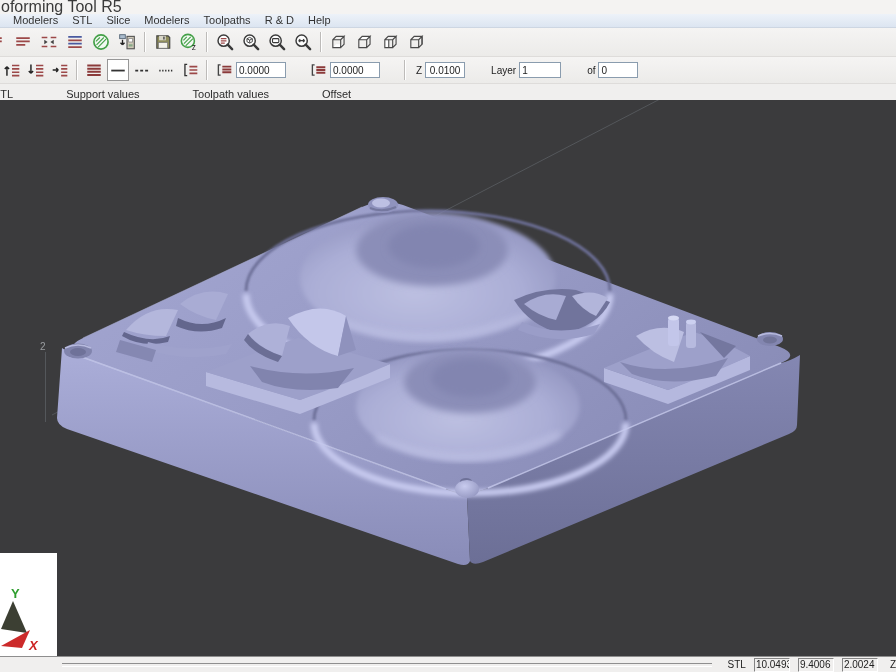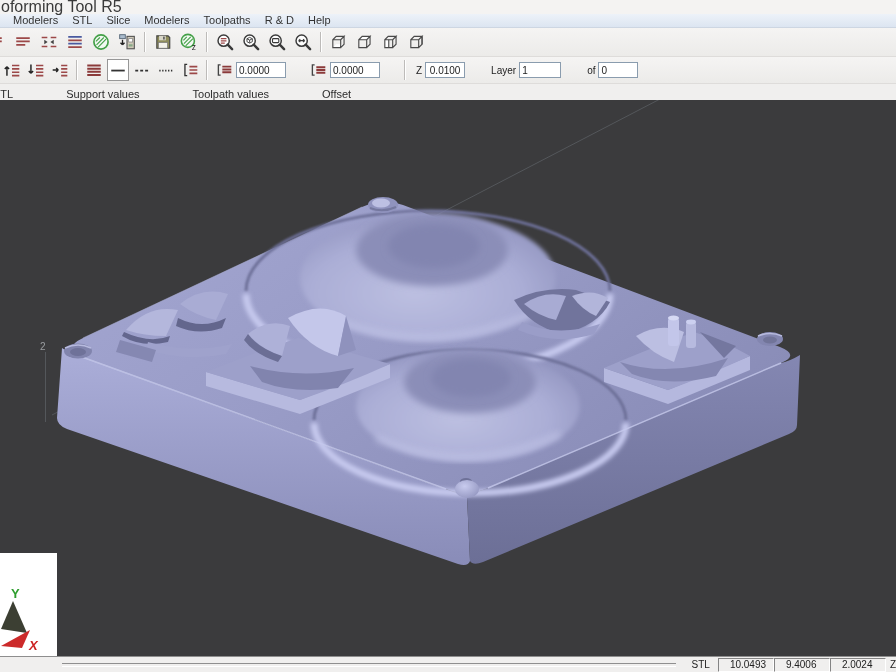--- a/index.html
+++ b/index.html
@@ -36,21 +36,21 @@
   .viewport{position:absolute;top:100px;left:0;width:896px;height:556px;background:#3b3b3d;overflow:hidden;}
   
   .axisbox{position:absolute;left:0;top:553px;width:57px;height:119px;background:#ffffff;z-index:6;}
   
   .statusbar{position:absolute;left:0;bottom:0;width:896px;height:16px;background:#f0efee;
              border-top:1px solid #8e8e8e;display:flex;align-items:center;font-size:10px;color:#222;
              padding-left:62px;box-sizing:border-box;z-index:4;}
   .sgroove{flex:1;height:2px;border-top:1px solid #8f8f8f;border-bottom:1px solid #ffffff;margin-right:16px;}
   .smode{margin-right:8px;}
   .scell{width:32px;height:12px;border:1px solid;border-color:#848484 #ffffff #ffffff #848484;
-         overflow:hidden;white-space:nowrap;padding:0 11px;margin-right:0;line-height:12px;font-size:10px;}
+         overflow:hidden;white-space:nowrap;padding:0 1px;margin-right:8px;line-height:12px;font-size:10px;}
   .szlabel{margin-left:4px;white-space:nowrap;}
 </style>
 </head>
 <body>
 
 <div class="app">
 
   <div class="titlebar">
     <span>oforming Tool R5</span>
   </div>

